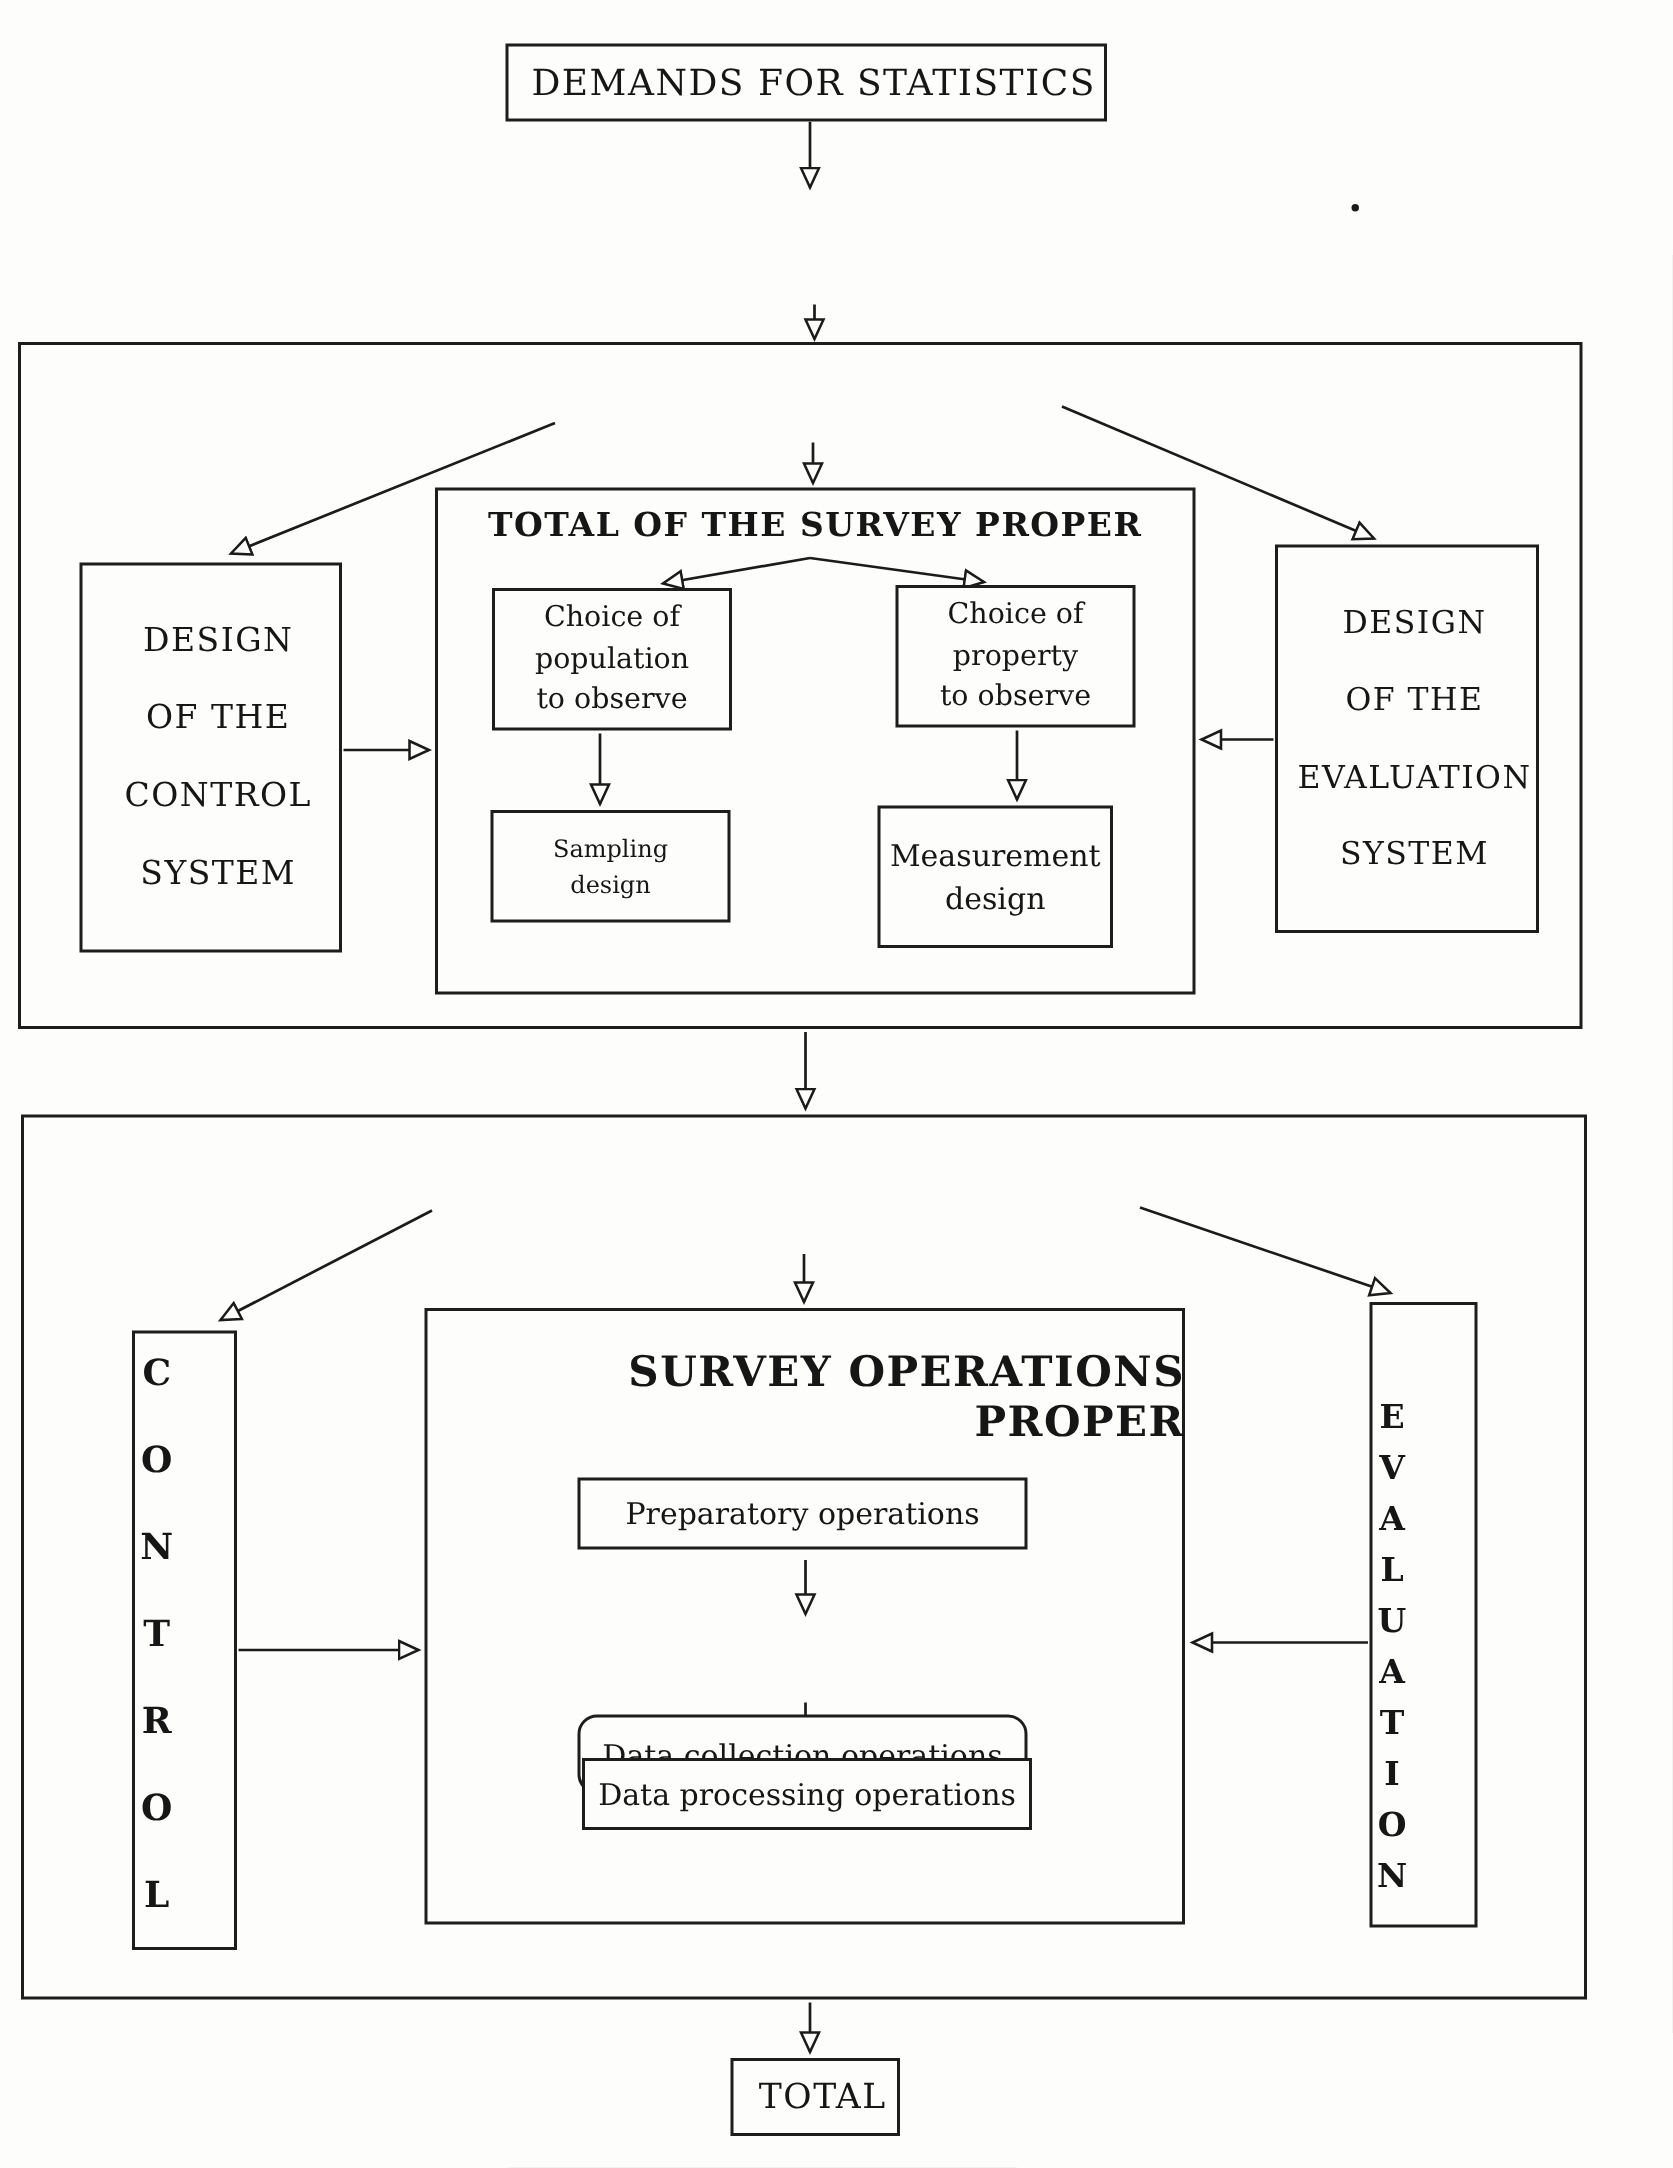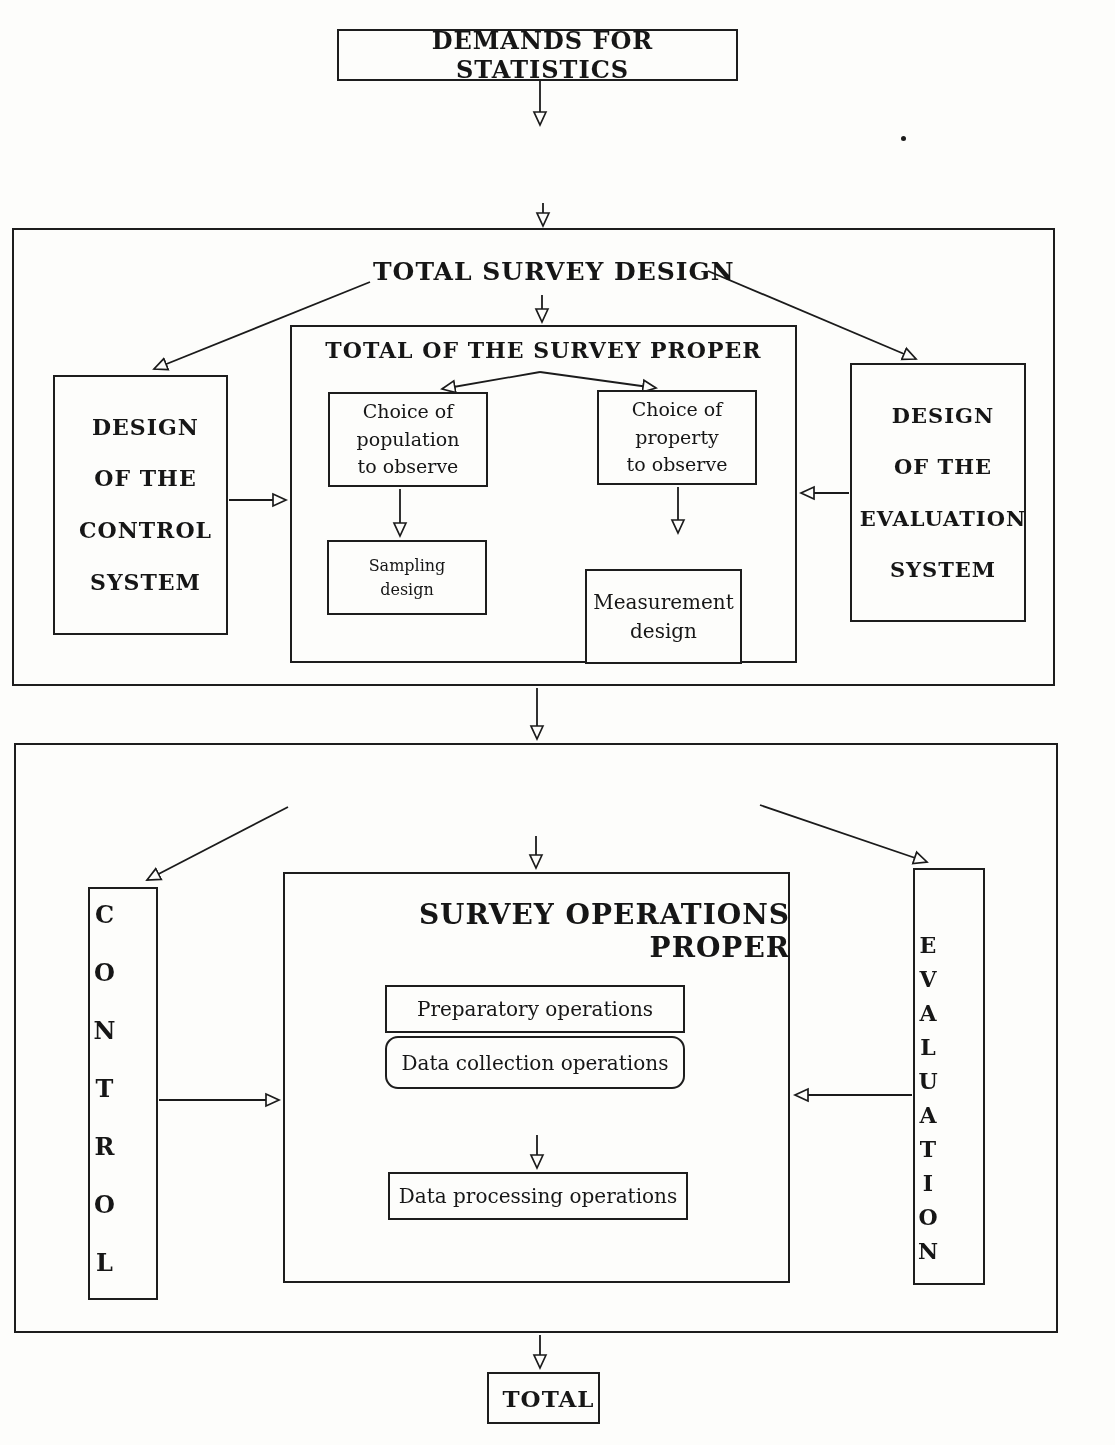--- a/index.html
+++ b/index.html
@@ -14,60 +14,60 @@
   }
   .node{
     position:absolute;
     border:2px solid #1d1d1d;
     background:#fdfdfb;
     display:flex;align-items:center;justify-content:center;
     text-align:center;
     white-space:pre-line;
     box-sizing:border-box;
   }
-  .caps{font-weight:bold;letter-spacing:1px;padding-left:10px;}
+  .caps{font-weight:normal;letter-spacing:1px;padding-left:10px;}
   .plain-title{
     position:absolute;
     font-weight:bold;
     text-align:center;
     white-space:nowrap;
     letter-spacing:1px;
   }
   
   #demands{left:337px;top:29px;width:401px;height:52px;font-size:24px;}
   #analysis{left:30px;top:128px;width:1026px;height:74px;font-size:24px;}
   
   #sec1{position:absolute;left:12px;top:228px;width:1043px;height:458px;border:2px solid #1d1d1d;box-sizing:border-box;}
   #tsd-title{left:373px;top:257px;width:332px;font-size:25px;}
   #ctl-sys{left:53px;top:375px;width:175px;height:260px;font-size:22px;line-height:2.35;}
   #svy-proper{left:290px;top:325px;width:507px;height:338px;border:2px solid #1d1d1d;position:absolute;box-sizing:border-box;background:transparent;}
   #svy-proper-title{position:absolute;left:290px;top:337px;width:507px;text-align:center;font-size:22px;font-weight:bold;letter-spacing:1px;}
   #choice-pop{left:328px;top:392px;width:160px;height:95px;font-size:19px;line-height:1.45;}
   #choice-prop{left:597px;top:390px;width:160px;height:95px;font-size:19px;line-height:1.45;}
   #sampling{left:327px;top:540px;width:160px;height:75px;font-size:16px;line-height:1.45;}
-  #measurement{left:585px;top:537px;width:157px;height:95px;font-size:20px;line-height:1.45;margin-top:32px;}
+  #measurement{left:585px;top:537px;width:157px;height:95px;font-size:20px;line-height:1.45;}
   #eval-sys{left:850px;top:363px;width:176px;height:259px;font-size:21px;line-height:2.45;}
   
   #sec2{position:absolute;left:14px;top:743px;width:1044px;height:590px;border:2px solid #1d1d1d;box-sizing:border-box;}
   #oso-title{left:300px;top:786px;width:460px;font-size:25px;}
   .vbox{
     position:absolute;
     border:2px solid #1d1d1d;background:#fdfdfb;
     box-sizing:border-box;
     display:flex;justify-content:center;
     font-weight:bold;
     writing-mode:vertical-lr;
     text-orientation:upright;
   }
   #control{left:88px;top:887px;width:70px;height:413px;font-size:24px;letter-spacing:29px;padding-top:18px;}
   #evaluation{left:913px;top:868px;width:72px;height:417px;font-size:22px;letter-spacing:8px;padding-top:50px;}
   #ops-proper{position:absolute;left:283px;top:872px;width:507px;height:411px;border:2px solid #1d1d1d;box-sizing:border-box;}
   #ops-proper-title{position:absolute;left:283px;top:898px;width:507px;text-align:right;font-size:28px;font-weight:bold;letter-spacing:1px;}
   #prep{left:385px;top:985px;width:300px;height:48px;font-size:20px;}
-  #datacol{left:385px;top:1036px;width:300px;height:53px;font-size:20px;border-radius:13px;}
+  #datacol{left:385px;top:1143px;width:300px;height:53px;font-size:20px;border-radius:13px;}
   #dataproc{left:388px;top:1172px;width:300px;height:48px;font-size:20px;}
   
   #uses{left:487px;top:1372px;width:113px;height:52px;font-size:23px;}
   
   #wires{position:absolute;left:0;top:0;width:1115px;height:1445px;pointer-events:none;}
   #wires line{stroke:#1b1b1b;stroke-width:1.8;}
   .speck{position:absolute;left:901px;top:136px;width:5px;height:5px;background:#1b1b1b;border-radius:50%;}
 </style>
 </head>
 <body>
@@ -99,21 +99,20 @@
     <line x1="537" y1="1135" x2="537" y2="1168" marker-end="url(#ah)"></line>
     <line x1="159" y1="1100" x2="279" y2="1100" marker-end="url(#ah)"></line>
     <line x1="912" y1="1095" x2="795" y2="1095" marker-end="url(#ah)"></line>
     <line x1="540" y1="1335" x2="540" y2="1368" marker-end="url(#ah)"></line>
   </svg>
 
   <div id="demands" class="node caps">DEMANDS FOR STATISTICS</div>
   <div class="speck"></div>
 
   <div id="sec1"></div>
-  <div id="tsd-title" class="plain-title">TOTAL SURVEY DESIGN</div>
 
   <div id="ctl-sys" class="node caps">DESIGN
 OF THE
 CONTROL
 SYSTEM</div>
 
   <div id="svy-proper"></div>
   <div id="svy-proper-title">TOTAL OF THE SURVEY PROPER</div>
 
   <div id="choice-pop" class="node">Choice of

